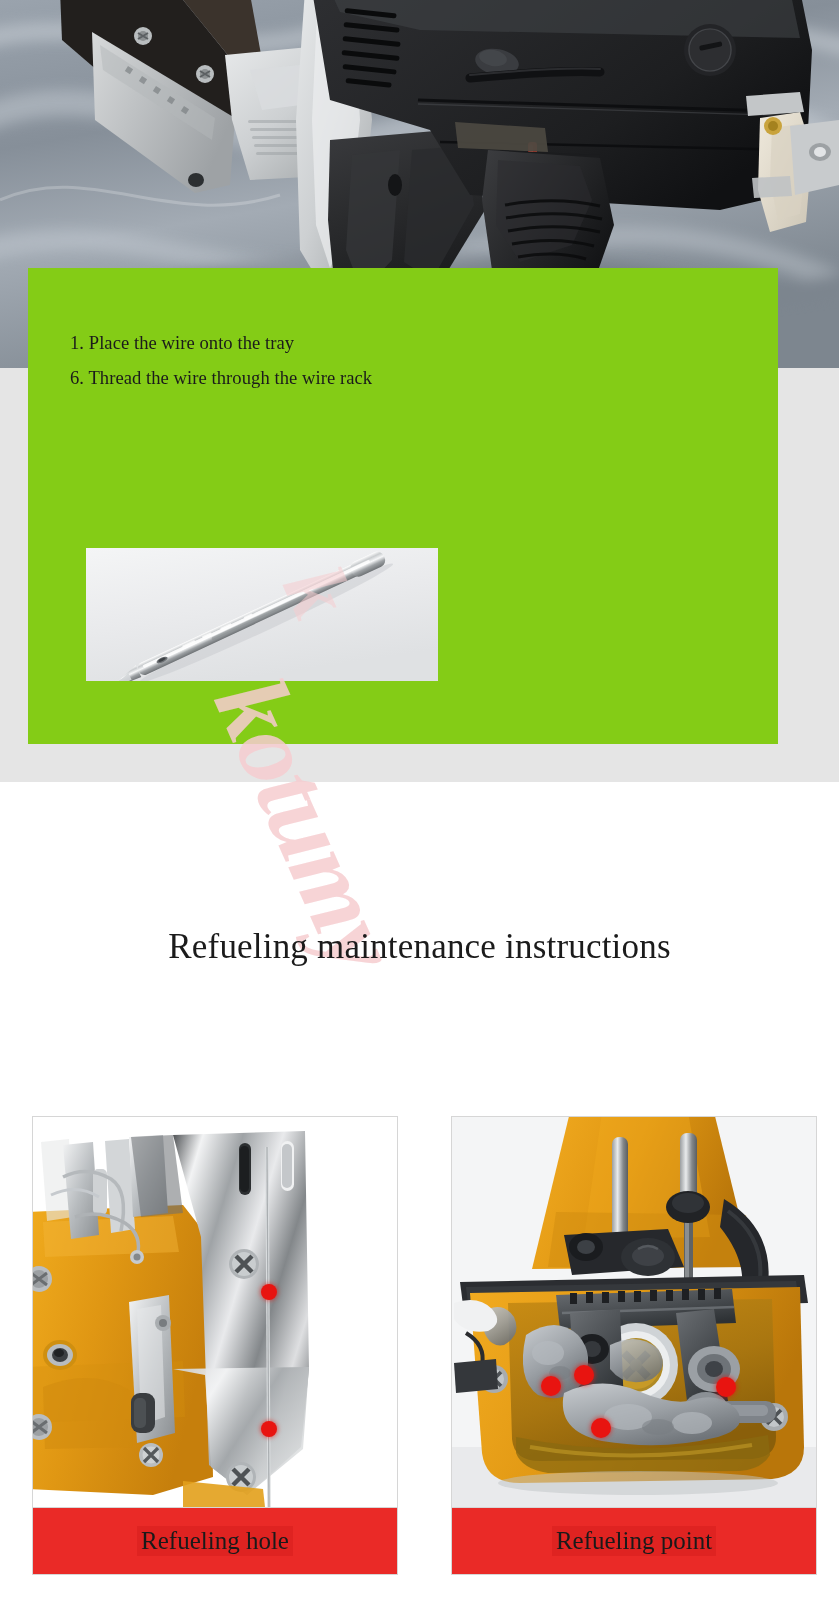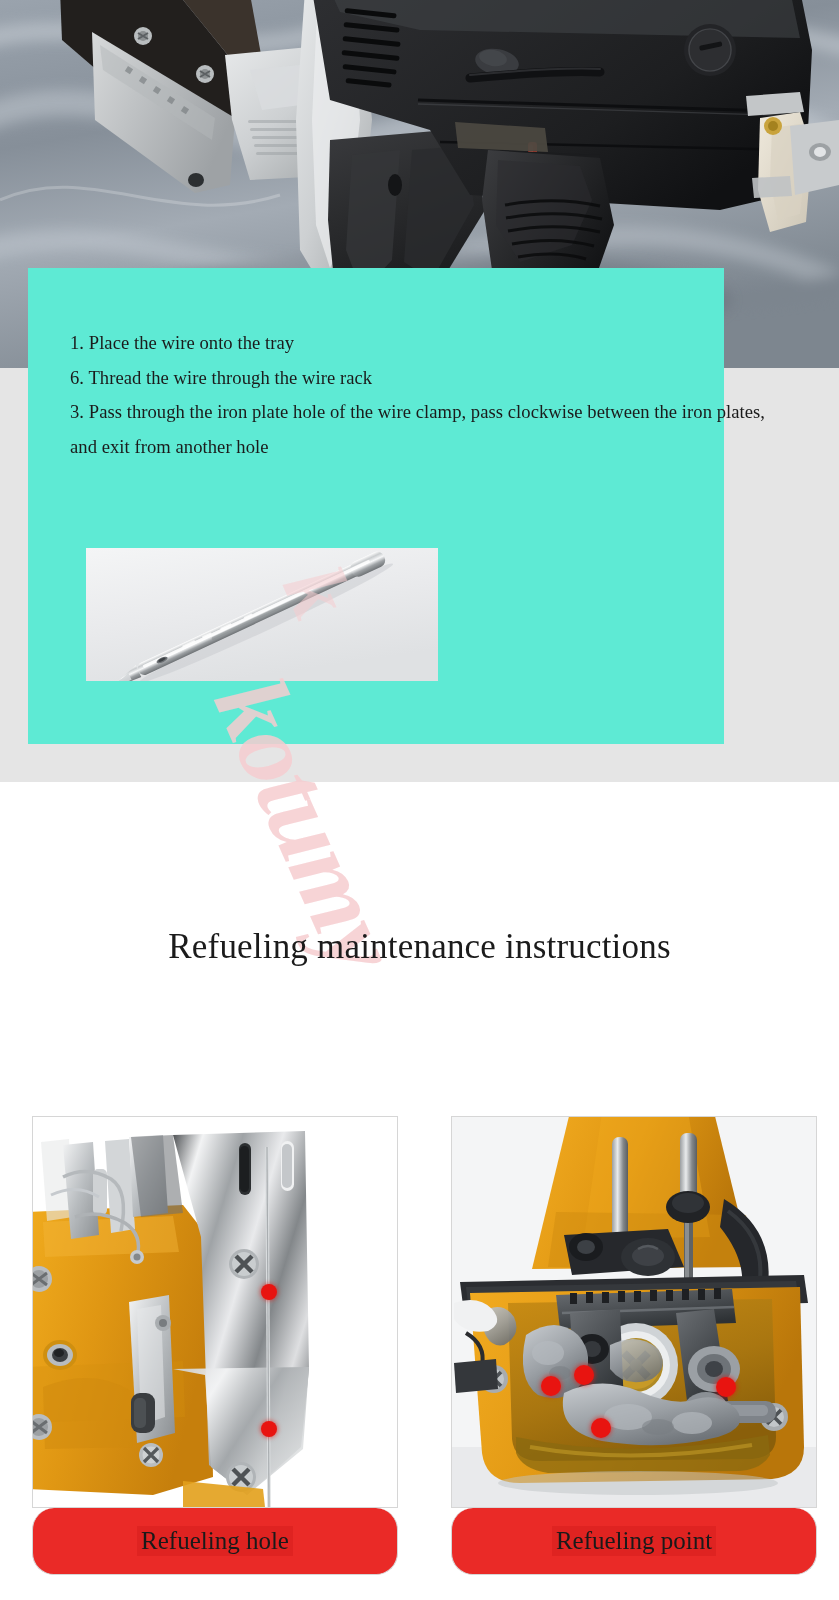--- a/index.html
+++ b/index.html
@@ -44,23 +44,23 @@
     width: 839px;
     height: 414px;
     background: #e5e5e5;
   }
 
   
   .instruction-card {
     position: absolute;
     left: 28px;
     top: 268px;
-    width: 696px;
+    width: 750px;
     height: 476px;
-    background: #5eead4;
+    background: #84cc16;
     box-sizing: border-box;
     padding-left: 48px;
   }
   .steps-list {
     position: absolute;
     left: 42px;
     top: 58px;
     width: 700px;
   }
   .step-line {
@@ -154,21 +154,20 @@
     width: 366px;
     height: 67px;
     background: #ea2a27;
     border-left: 1px solid #d6d6d6;
     border-right: 1px solid #d6d6d6;
     border-bottom: 1px solid #d6d6d6;
     box-sizing: border-box;
     display: flex;
     align-items: center;
     justify-content: center;
-    border-radius: 22px;
   }
   .panel-caption-text {
     font-size: 25px;
     line-height: 30px;
     color: #1a1a1a;
     font-family: "Liberation Serif", "DejaVu Serif", serif;
     background: rgba(200, 20, 20, 0.30);
     padding: 0 4px;
   }
 
@@ -359,21 +358,20 @@
       <path d="M400 352 Q 470 344 520 356" stroke="#cfd4d9" stroke-width="1.6" fill="none" opacity="0.8"></path>
     </svg>
   </div>
 
   <div class="grey-band"></div>
 
   <div class="instruction-card">
     <div class="steps-list">
       <div class="step-line">1. Place the wire onto the tray</div>
       <div class="step-line">6. Thread the wire through the wire rack</div>
-      <div class="step-line">3. Pass through the iron plate hole of the wire clamp, pass clockwise between the iron plates, and exit from another hole</div>
     </div>
 
     <div class="needle-photo">
       <svg width="352" height="133" viewBox="0 0 352 133" xmlns="http://www.w3.org/2000/svg">
         <defs>
           <linearGradient id="needleShaft" x1="0" y1="0" x2="0" y2="1">
             <stop offset="0%" stop-color="#fefefe"></stop>
             <stop offset="22%" stop-color="#c9ccce"></stop>
             <stop offset="45%" stop-color="#f6f7f8"></stop>
             <stop offset="70%" stop-color="#9ea2a5"></stop>

